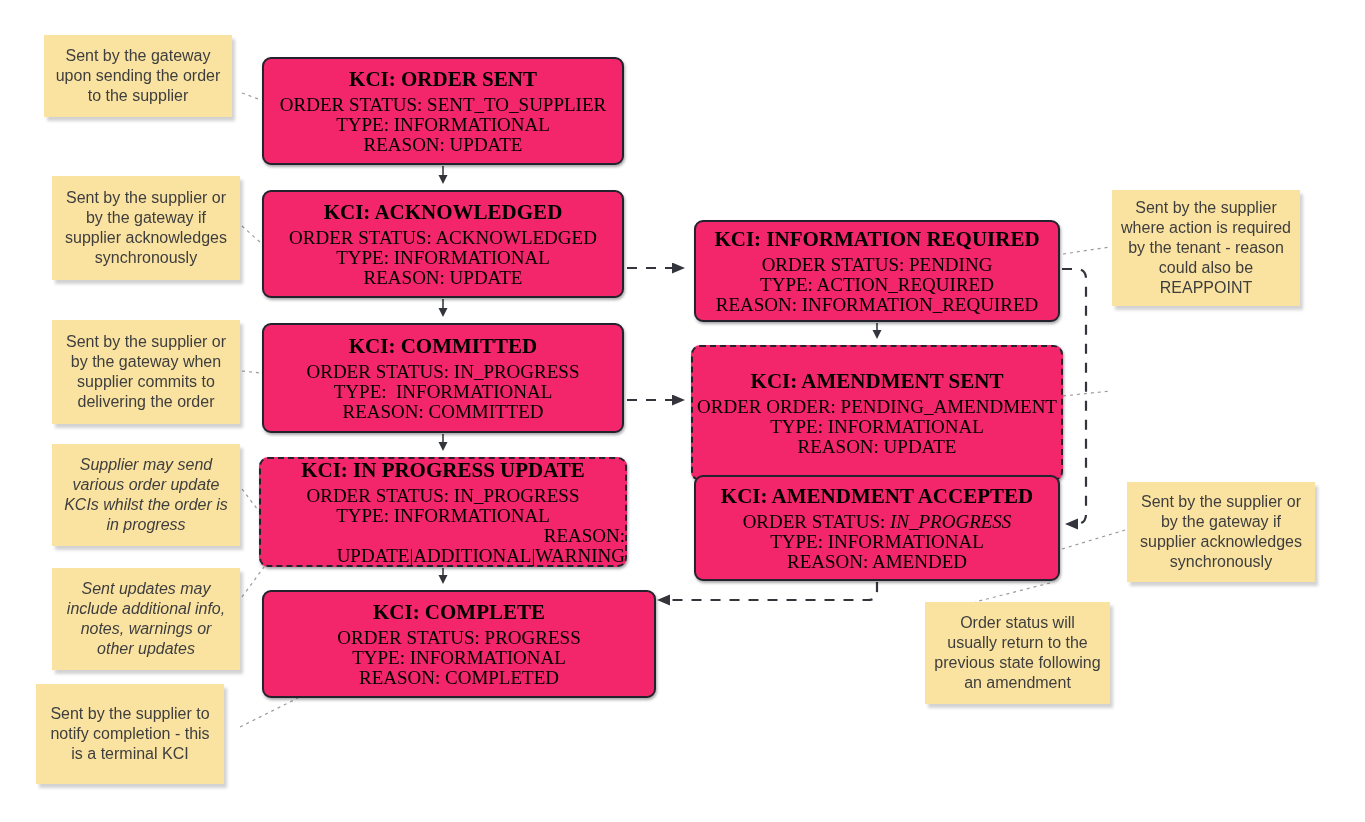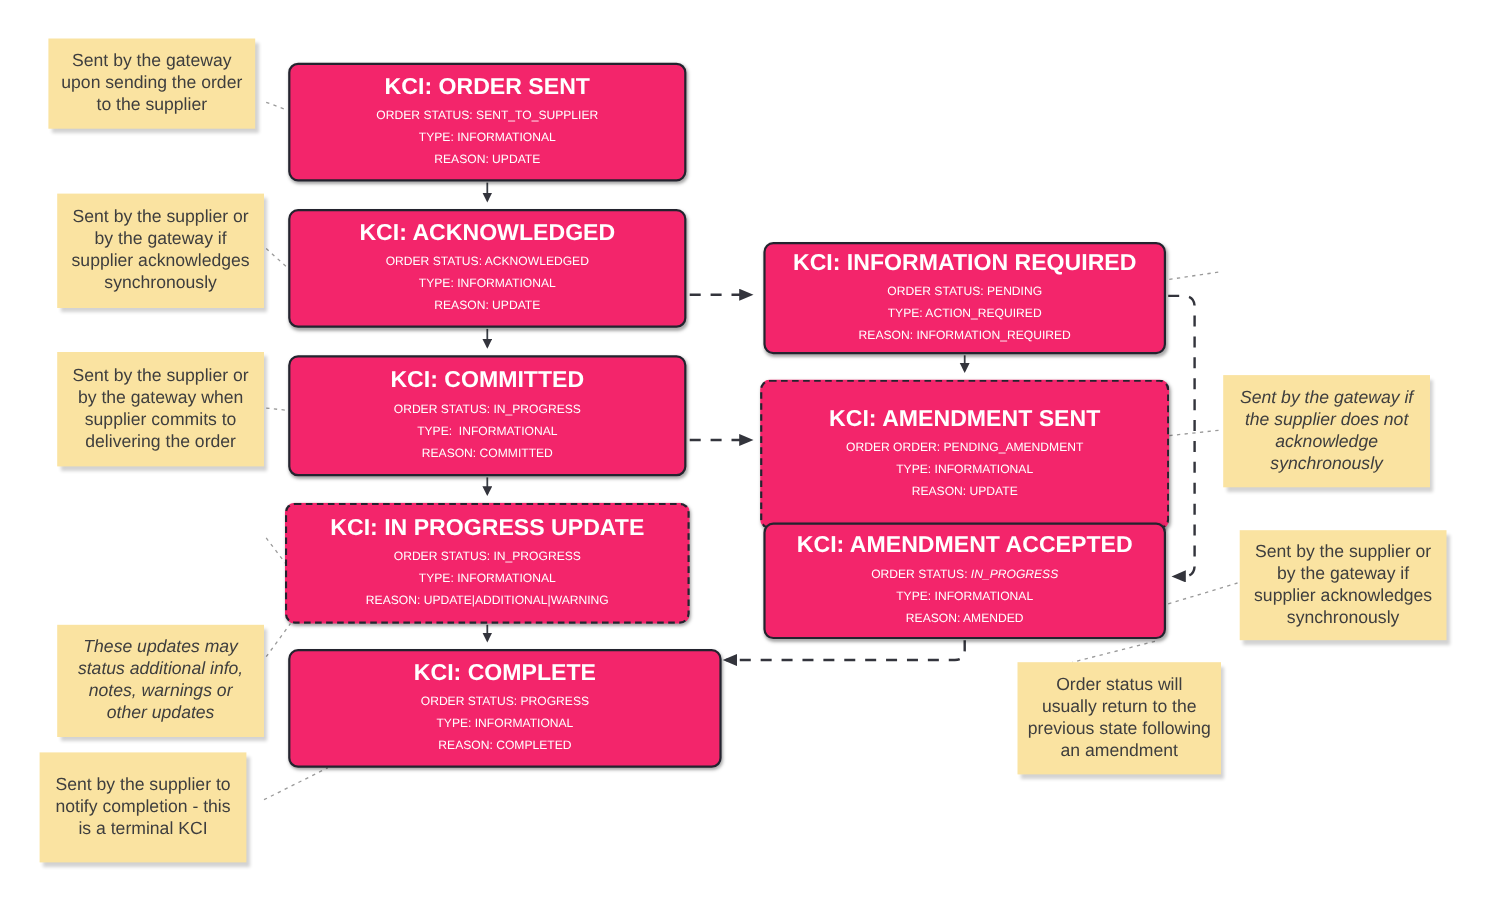--- a/index.html
+++ b/index.html
@@ -14,26 +14,26 @@
     background:#fae3a1;color:#3e3e3e;
     display:flex;align-items:center;justify-content:center;text-align:center;
     font-size:16px;line-height:20px;padding:6px 9px;
     box-shadow:3px 4px 3px rgba(0,0,0,0.18);
   }
   .note.italic span{font-style:italic;}
 
   .kci{
     position:absolute;z-index:2;box-sizing:border-box;
     background:#f3256b;border:2.5px solid #23232e;border-radius:9px;
-    color:#ffffff;display:flex;flex-direction:column;align-items:center;justify-content:center;
-    text-align:center;box-shadow:1px 2px 3px rgba(0,0,0,0.35);
+    color:#000000;display:flex;flex-direction:column;align-items:center;justify-content:center;
+    text-align:center;box-shadow:1px 2px 3px rgba(0,0,0,0.35);font-family:Liberation Serif, serif;
   }
   .kci.dashed{border-style:dashed;}
   .kci-title{font-weight:bold;font-size:21px;line-height:24px;margin-bottom:4px;white-space:pre;}
-  .kci-line{font-size:11px;line-height:20px;white-space:pre-wrap;}
+  .kci-line{font-size:19px;line-height:20px;white-space:pre-wrap;text-align:right;}
   .it{font-style:italic;}
 </style>
 </head>
 <body>
 
 <div id="canvas">
 
   <svg id="arrows" width="1365" height="822" viewBox="0 0 1365 822">
     <defs>
       <marker id="ah-s" markerWidth="12" markerHeight="12" refX="7" refY="4.5" orient="auto" markerUnits="userSpaceOnUse">
@@ -79,22 +79,25 @@
 
   <div class="note" style="left:44px;top:35px;width:188px;height:82px">
     <span>Sent by the gateway upon sending the order to the supplier</span>
   </div>
   <div class="note" style="left:52px;top:176px;width:188px;height:104px">
     <span>Sent by the supplier or by the gateway if supplier acknowledges synchronously</span>
   </div>
   <div class="note" style="left:52px;top:320px;width:188px;height:104px">
     <span>Sent by the supplier or by the gateway when supplier commits to delivering the order</span>
   </div>
+  <div class="note italic" style="left:52px;top:444px;width:188px;height:102px">
+    <span>Supplier may send various order update KCIs whilst the order is in progress</span>
+  </div>
   <div class="note italic" style="left:52px;top:568px;width:188px;height:102px">
-    <span>These updates may status additional info, notes, warnings or other updates</span>
+    <span>Sent updates may include additional info, notes, warnings or other updates</span>
   </div>
   <div class="note" style="left:36px;top:684px;width:188px;height:100px">
     <span>Sent by the supplier to notify completion - this is a terminal KCI</span>
   </div>
 
   <div class="kci" style="left:262px;top:57px;width:362px;height:108px">
     <div class="kci-title">KCI: ORDER SENT</div>
     <div class="kci-line">ORDER STATUS: SENT_TO_SUPPLIER</div>
     <div class="kci-line">TYPE: INFORMATIONAL</div>
     <div class="kci-line">REASON: UPDATE</div>
@@ -136,22 +139,22 @@
     <div class="kci-line">TYPE: INFORMATIONAL</div>
     <div class="kci-line">REASON: UPDATE</div>
   </div>
   <div class="kci" style="left:694px;top:475px;width:366px;height:106px">
     <div class="kci-title">KCI: AMENDMENT ACCEPTED</div>
     <div class="kci-line"><span>ORDER STATUS: </span><span class="it">IN_PROGRESS</span></div>
     <div class="kci-line">TYPE: INFORMATIONAL</div>
     <div class="kci-line">REASON: AMENDED</div>
   </div>
 
-  <div class="note italic" style="left:1112px;top:341px;width:188px;height:102px">
-    <span>Sent by the gateway if the supplier does not acknowledge synchronously</span>
+  <div class="note" style="left:1112px;top:190px;width:188px;height:116px">
+    <span>Sent by the supplier where action is required by the tenant - reason could also be REAPPOINT</span>
   </div>
   <div class="note" style="left:1127px;top:482px;width:188px;height:100px">
     <span>Sent by the supplier or by the gateway if supplier acknowledges synchronously</span>
   </div>
   <div class="note" style="left:925px;top:602px;width:185px;height:102px">
     <span>Order status will usually return to the previous state following an amendment</span>
   </div>
 
 </div>
 

